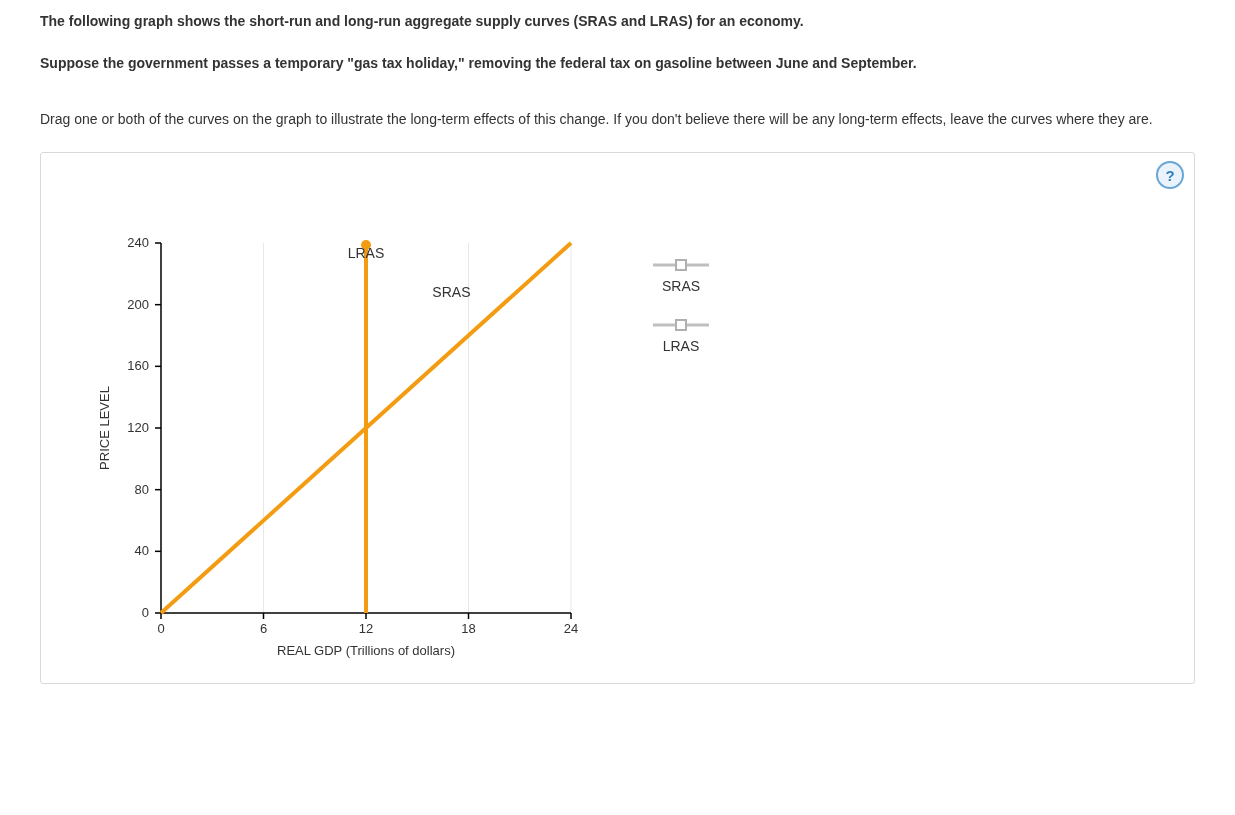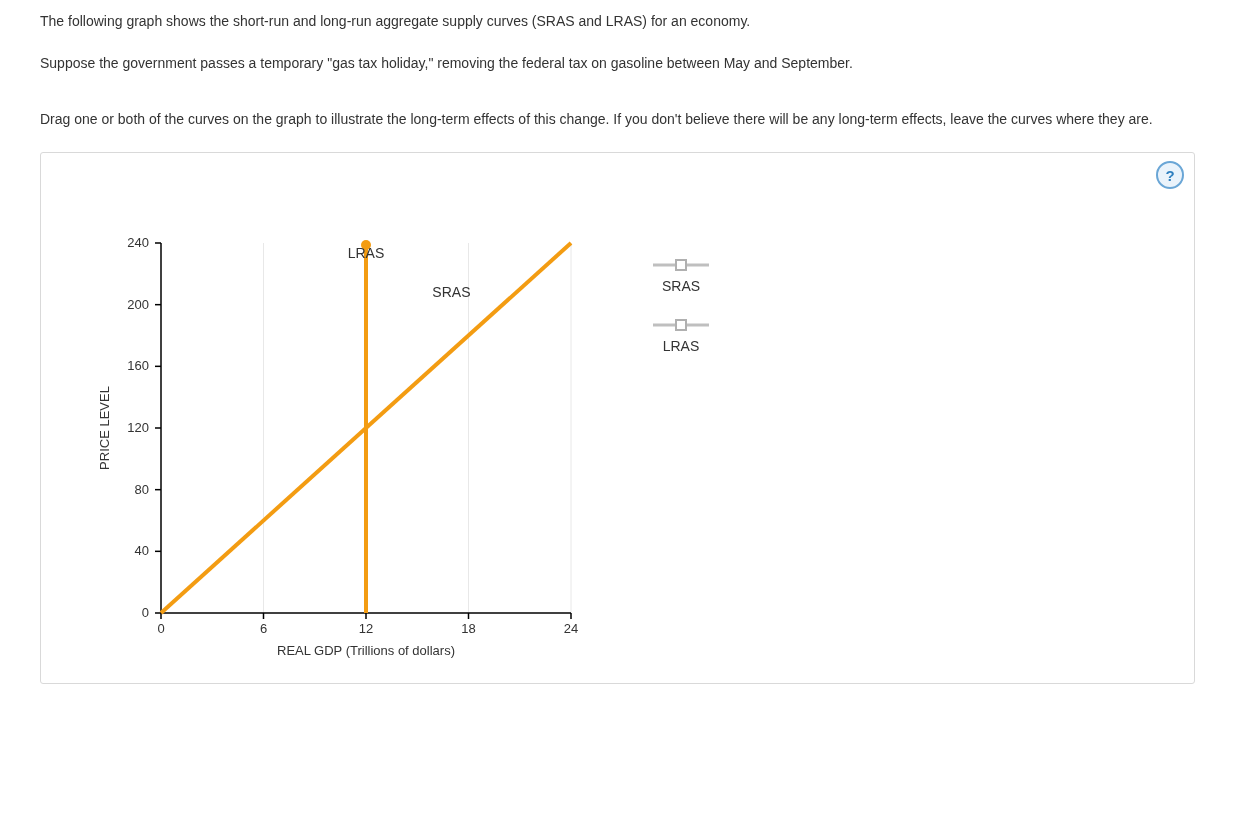--- a/index.html
+++ b/index.html
@@ -11,20 +11,21 @@
     background: #fff;
   }
   .page {
     padding: 10px 40px 40px 40px;
     max-width: 1235px;
     box-sizing: border-box;
   }
   .intro p {
     margin: 0 0 18px 0;
     line-height: 1.7;
+    font-weight: bold;
   }
   .instructions {
     line-height: 1.9;
     margin: 30px 0 20px 0;
   }
   .graph-panel {
     border: 1px solid #d9d9d9;
     border-radius: 3px;
     position: relative;
     height: 530px;
@@ -75,21 +76,21 @@
     font-family: Verdana, Geneva, sans-serif;
   }
 </style>
 </head>
 <body>
 
 <div class="page">
 
   <div class="intro">
     <p>The following graph shows the short-run and long-run aggregate supply curves (SRAS and LRAS) for an economy.</p>
-    <p>Suppose the government passes a temporary "gas tax holiday," removing the federal tax on gasoline between May and September.</p>
+    <p>Suppose the government passes a temporary "gas tax holiday," removing the federal tax on gasoline between June and September.</p>
   </div>
 
   <div class="instructions">Drag one or both of the curves on the graph to illustrate the long-term effects of this change. If you don't believe there will be any long-term effects, leave the curves where they are.</div>
 
   <div class="graph-panel">
 
     <div class="help-btn">
       <span>?</span>
     </div>
 

